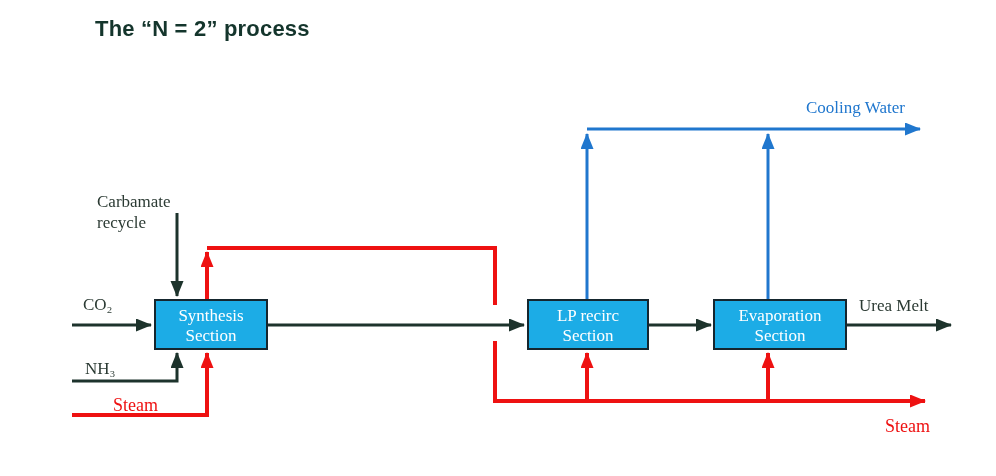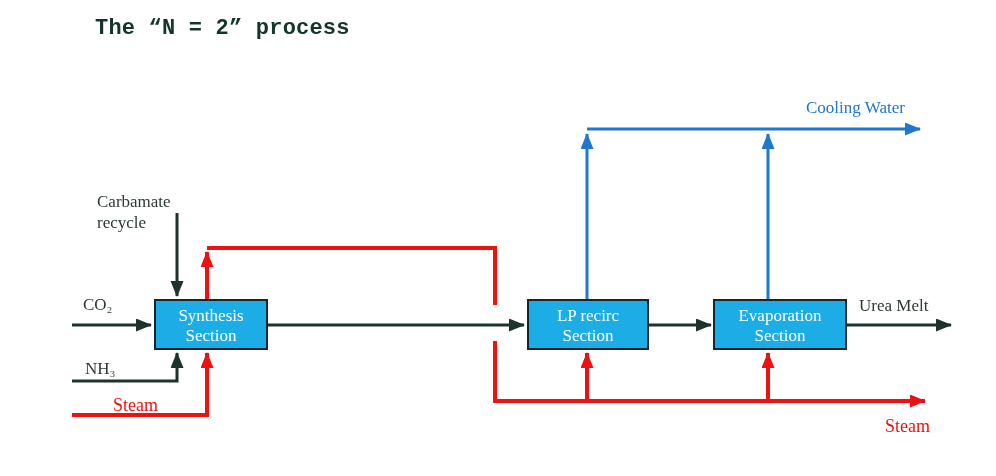--- a/index.html
+++ b/index.html
@@ -12,21 +12,21 @@
     position: relative;
     width: 996px;
     height: 476px;
     background: #ffffff;
     overflow: hidden;
   }
   #title {
     position: absolute;
     left: 95px;
     top: 16px;
-    font-family: Liberation Mono, monospace;
+    font-family: Liberation Sans, sans-serif;
     font-size: 22px;
     font-weight: bold;
     color: #14352c;
     letter-spacing: 0.2px;
   }
   svg { position: absolute; left: 0; top: 0; }
 
   .line-black {
     stroke: #1d332c;
     stroke-width: 3;

